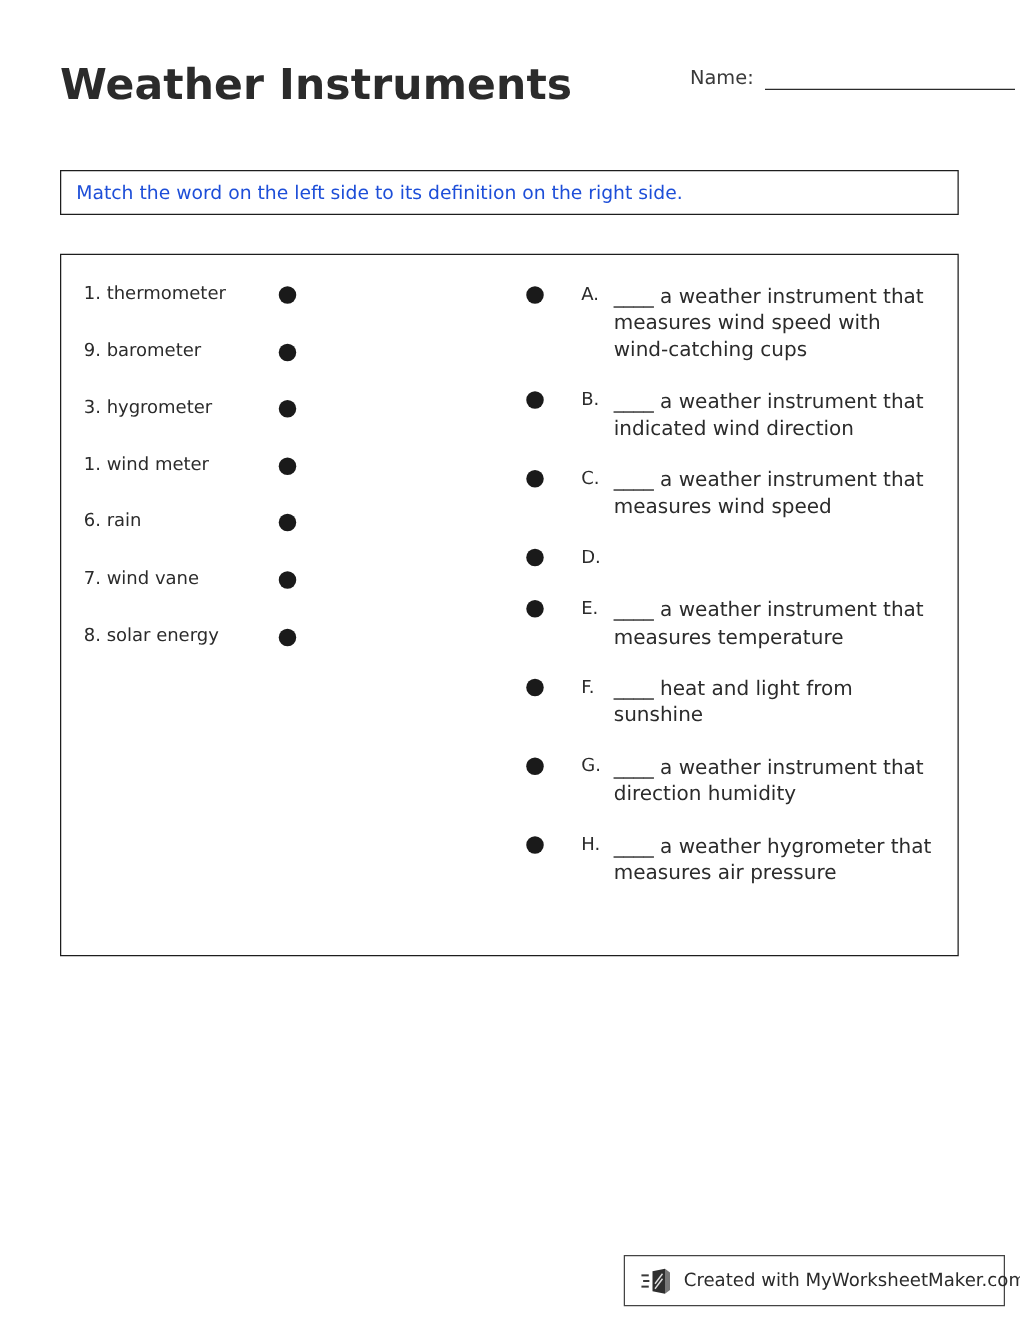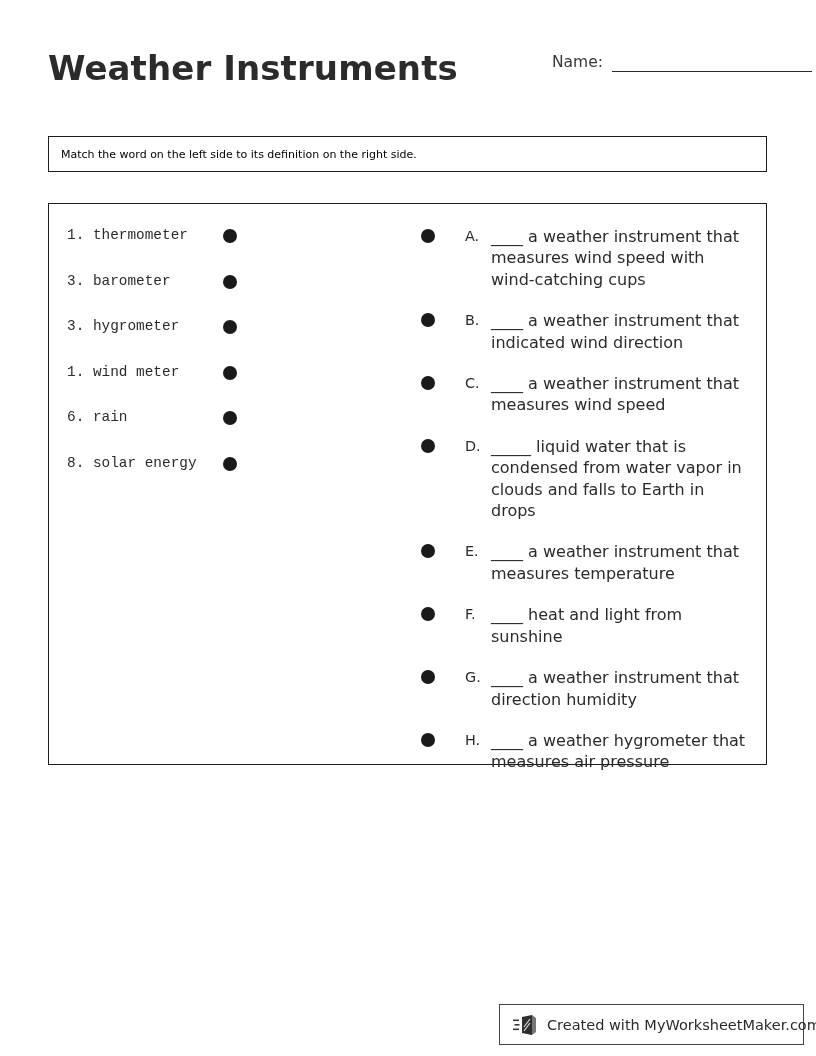--- a/index.html
+++ b/index.html
@@ -65,22 +65,22 @@
     left: 48px;
     top: 136px;
     width: 719px;
     height: 36px;
     border: 1.3px solid #1d1d1d;
     box-sizing: border-box;
     display: flex;
     align-items: center;
   }
   .instructions-text {
-    font-size: 11px;
-    color: #000000;
+    font-size: 15px;
+    color: #1d4ed8;
     padding-left: 12px;
   }
 
   
   .match-box {
     position: absolute;
     left: 48px;
     top: 203px;
     width: 719px;
     height: 562px;
@@ -101,21 +101,20 @@
     position: absolute;
     left: 18px;
     top: 22px;
     width: 180px;
   }
   .left-item {
     height: 45.6px;
     display: flex;
     align-items: flex-start;
     position: relative;
-    font-family: Liberation Mono, monospace;
   }
   .left-label {
     font-size: 14.4px;
     color: #2b2b2b;
     line-height: 19px;
     white-space: nowrap;
   }
   .left-item .dot {
     position: absolute;
     left: 156px;
@@ -199,33 +198,37 @@
   </div>
 
   <div class="match-box">
 
     <div class="left-col">
       <div class="left-item">
         <span class="left-label">1. thermometer</span>
         <span class="dot"></span>
       </div>
       <div class="left-item">
-        <span class="left-label">3. barometer</span>
+        <span class="left-label">9. barometer</span>
         <span class="dot"></span>
       </div>
       <div class="left-item">
         <span class="left-label">3. hygrometer</span>
         <span class="dot"></span>
       </div>
       <div class="left-item">
         <span class="left-label">1. wind meter</span>
         <span class="dot"></span>
       </div>
       <div class="left-item">
         <span class="left-label">6. rain</span>
+        <span class="dot"></span>
+      </div>
+      <div class="left-item">
+        <span class="left-label">7. wind vane</span>
         <span class="dot"></span>
       </div>
       <div class="left-item">
         <span class="left-label">8. solar energy</span>
         <span class="dot"></span>
       </div>
     </div>
 
     <div class="right-col">
       <div class="right-item">
@@ -239,21 +242,20 @@
         <span class="right-text">____ a weather instrument that indicated wind direction</span>
       </div>
       <div class="right-item">
         <span class="dot"></span>
         <span class="right-letter">C.</span>
         <span class="right-text">____ a weather instrument that measures wind speed</span>
       </div>
       <div class="right-item">
         <span class="dot"></span>
         <span class="right-letter">D.</span>
-        <span class="right-text">_____ liquid water that is condensed from water vapor in clouds and falls to Earth in drops</span>
       </div>
       <div class="right-item">
         <span class="dot"></span>
         <span class="right-letter">E.</span>
         <span class="right-text">____ a weather instrument that measures temperature</span>
       </div>
       <div class="right-item">
         <span class="dot"></span>
         <span class="right-letter">F.</span>
         <span class="right-text">____ heat and light from sunshine</span>

